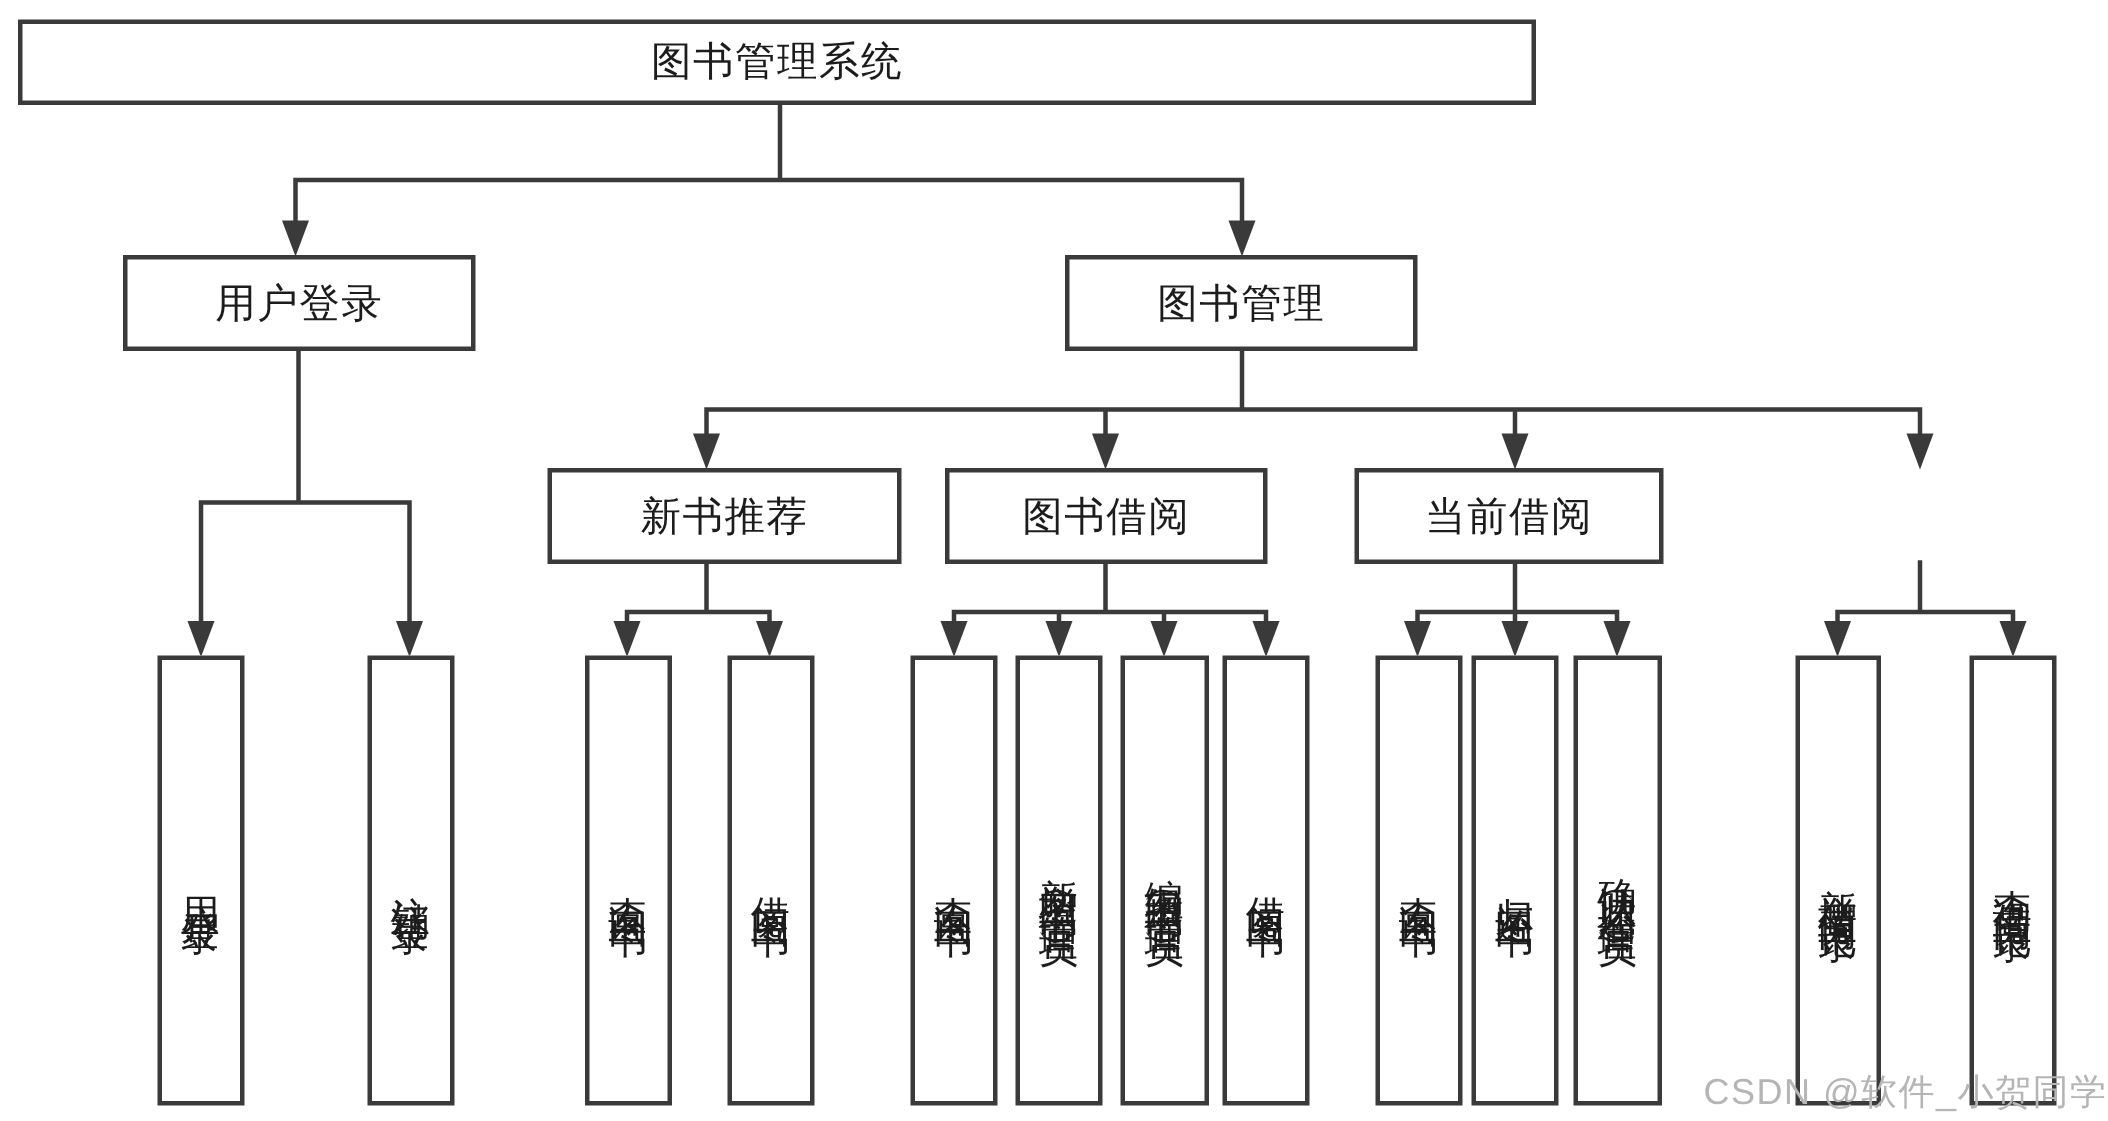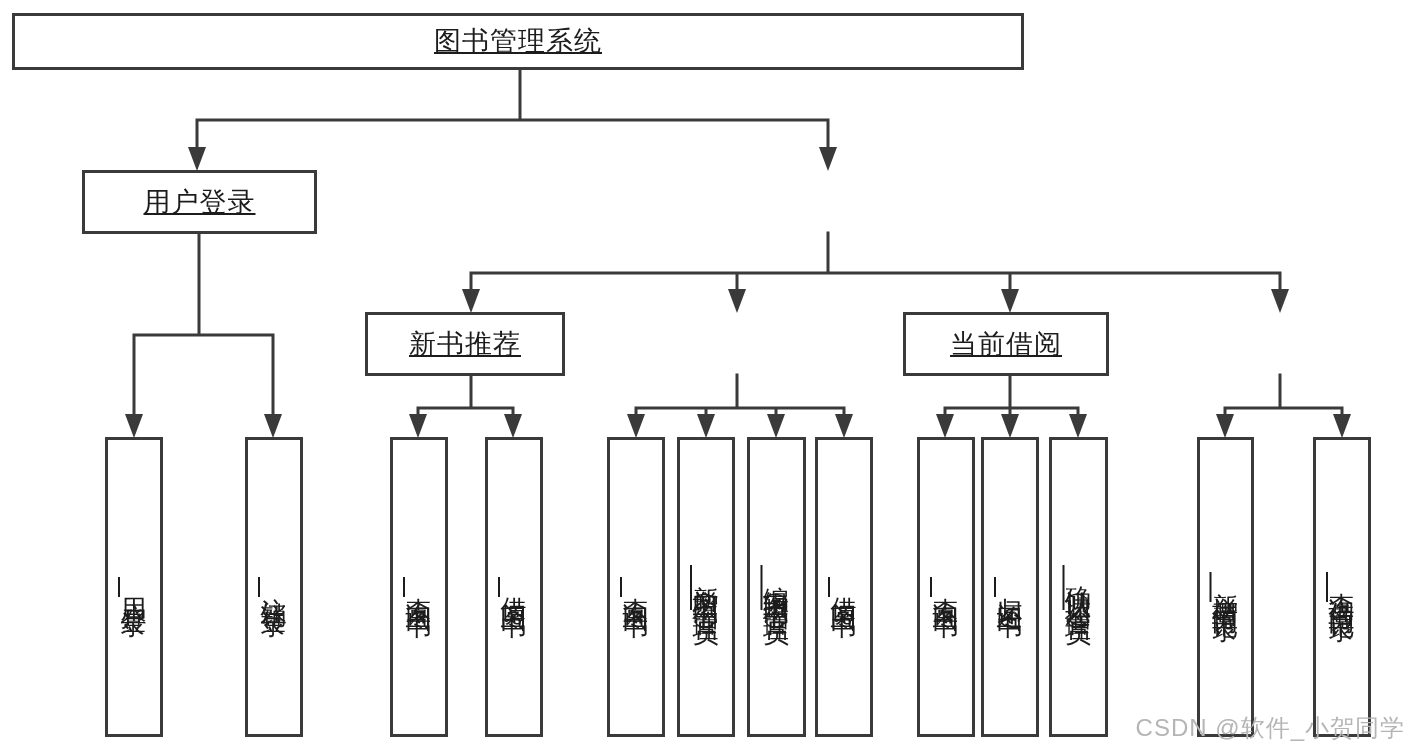--- a/index.html
+++ b/index.html
@@ -36,21 +36,20 @@
   .box {
     position: absolute;
     border: 3px solid var(--line);
     background: var(--bg);
     color: var(--text);
     display: flex;
     align-items: center;
     justify-content: center;
     line-height: 1;
     z-index: 2;
-    text-decoration: underline;
   }
   .hbox { font-size: 27px; letter-spacing: 1px; }
   .leaf {
     top: 437px;
     height: 300px;
     writing-mode: vertical-rl;
     font-size: 26px;
     letter-spacing: 5px;
     text-align: center;
   }
@@ -102,22 +101,24 @@
     <polygon class="ah" points="1069,414 1087,414 1078,438"></polygon>
 
     <path class="cl" d="M1280 375 V408 M1225 408 H1342 M1225 408 V417 M1342 408 V417"></path>
     <polygon class="ah" points="1216,414 1234,414 1225,438"></polygon>
     <polygon class="ah" points="1333,414 1351,414 1342,438"></polygon>
   </svg>
 
   <div class="box hbox" style="left:12px;top:13px;width:1012px;height:57px">图书管理系统</div>
 
   <div class="box hbox" style="left:82px;top:170px;width:235px;height:64px">用户登录</div>
+  <div class="box hbox" style="left:710px;top:170px;width:235px;height:64px">图书管理</div>
 
-  <div class="box hbox" style="left:365px;top:312px;width:200px;height:64px">新书推荐</div>
+  <div class="box hbox" style="left:365px;top:312px;width:236px;height:64px">新书推荐</div>
+  <div class="box hbox" style="left:630px;top:312px;width:215px;height:64px">图书借阅</div>
   <div class="box hbox" style="left:903px;top:312px;width:206px;height:64px">当前借阅</div>
 
   <div class="box leaf" style="left:105px;width:58px">用户登录</div>
   <div class="box leaf" style="left:245px;width:58px">注销登录</div>
 
   <div class="box leaf" style="left:390px;width:58px">查询图书</div>
   <div class="box leaf" style="left:485px;width:58px">借阅图书</div>
 
   <div class="box leaf" style="left:607px;width:58px">查询图书</div>
   <div class="box leaf" style="left:677px;width:58px">新增图书（管理员）</div>

